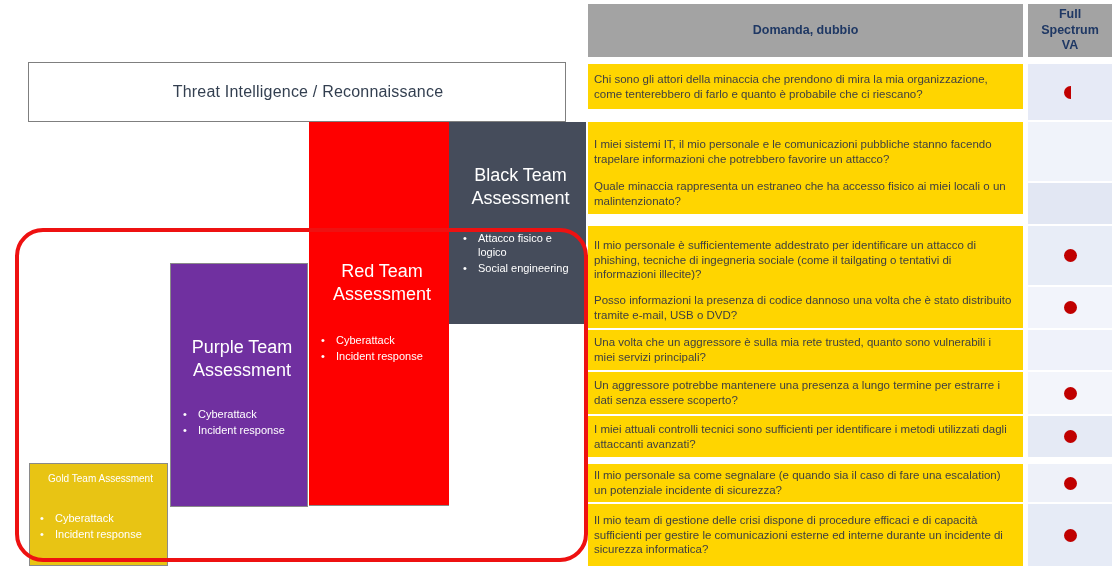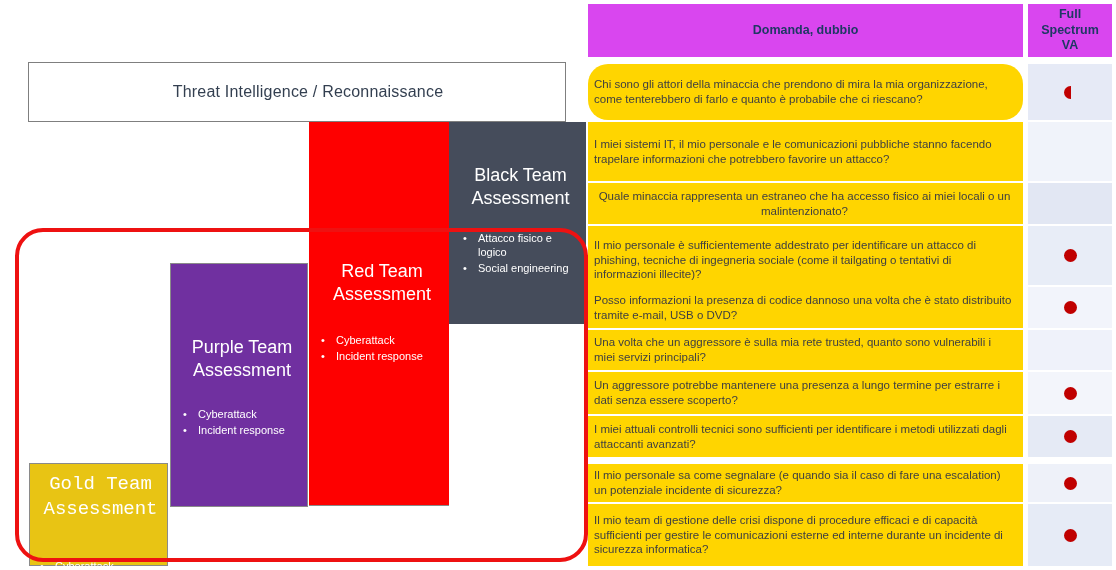--- a/index.html
+++ b/index.html
@@ -20,31 +20,31 @@
   #box-black{left:449px;top:122px;width:137px;height:202px;background:#454c5b;padding:42px 8px 0 14px;z-index:2;}
   #box-black .title{margin-bottom:20px;}
   #box-red{left:309px;top:122px;width:140px;height:384px;background:#fe0000;padding:138px 6px 0 12px;
            border-bottom:1px solid #8a8a8a;z-index:3;}
   #box-red .title{margin-bottom:26px;}
   #box-purple{left:170px;top:263px;width:138px;height:244px;background:#7030a0;
               border:1px solid #8a8a8a;padding:72px 6px 0 12px;z-index:4;}
   #box-purple .title{margin-bottom:24px;}
   #box-gold{left:29px;top:463px;width:139px;height:103px;background:#e8c414;
             border:1px solid #8a8a8a;padding:8px 6px 0 10px;z-index:5;}
-  #box-gold .title{font-size:19px;margin-bottom:38px;font-family:Liberation Mono, monospace;}
+  #box-gold .title{font-size:10px;margin-bottom:26px;}
 
   .fsva-rect{position:absolute;left:15px;top:228px;width:573px;height:334px;border:4px solid #ee1111;
              border-radius:28px;box-sizing:border-box;z-index:8;pointer-events:none;background:transparent;}
   .fsva-label{position:absolute;left:30px;top:238px;font-size:34px;color:#3e4553;z-index:9;letter-spacing:.5px;}
 
   
   .cell{position:absolute;box-sizing:border-box;}
   .q-col{left:588px;width:435px;}
   .va-col{left:1028px;width:84px;}
-  .hdr{background:#d946ef;display:flex;align-items:center;justify-content:center;text-align:center;
+  .hdr{background:#a3a3a3;display:flex;align-items:center;justify-content:center;text-align:center;
        color:#1f3864;font-weight:bold;font-size:12.5px;line-height:1.25;}
   .q-cell{background:#ffd500;display:flex;align-items:center;padding:2px 8px 2px 6px;
           color:#404040;font-size:11.5px;line-height:1.27;}
   .va-cell{display:flex;align-items:center;justify-content:center;}
   .dot-full{width:13px;height:13px;border-radius:50%;background:#c00000;}
   .dot-half{width:13px;height:13px;border-radius:50%;
             background:linear-gradient(to right,#c00000 50%,rgba(0,0,0,0) 50%);}
 </style>
 </head>
 <body>
@@ -114,31 +114,31 @@
   <div class="fsva-rect"></div>
 
   <div class="cell q-col hdr" style="top:4px;height:53px;">
     <span>Domanda, dubbio</span>
   </div>
   <div class="cell va-col hdr" style="top:4px;height:53px;padding:0 8px;">
     <span>Full Spectrum VA</span>
   </div>
 
   <div id="table-rows">
-      <div class="cell q-col q-cell" style="top: 64px; height: 56px; border-radius: 20px;">
+      <div class="cell q-col q-cell" style="top: 64px; height: 45px;">
         <span>Chi sono gli attori della minaccia che prendono di mira la mia organizzazione,  come tenterebbero di farlo e quanto è probabile che ci riescano?</span>
       </div>
       <div class="cell va-col va-cell" style="top: 64px; height: 56px; background: rgb(230, 234, 246);">
         <div class="dot-half"></div>
       </div>
       <div class="cell q-col q-cell" style="top: 122px; height: 59px;">
         <span>I miei sistemi IT, il mio personale e le comunicazioni pubbliche stanno facendo trapelare informazioni che potrebbero favorire un attacco?</span>
       </div>
       <div class="cell va-col va-cell" style="top: 122px; height: 59px; background: rgb(240, 243, 250);"></div>
-      <div class="cell q-col q-cell" style="top: 183px; height: 41px; text-align: center;">
+      <div class="cell q-col q-cell" style="top: 173px; height: 41px;">
         <span>Quale minaccia rappresenta un estraneo che ha accesso fisico ai miei locali o un malintenzionato?</span>
       </div>
       <div class="cell va-col va-cell" style="top: 183px; height: 41px; background: rgb(226, 231, 243);"></div>
       <div class="cell q-col q-cell" style="top: 226px; height: 68px;">
         <span>Il mio personale è sufficientemente  addestrato per identificare un attacco di phishing, tecniche di ingegneria sociale (come il tailgating o tentativi  di informazioni illecite)?</span>
       </div>
       <div class="cell va-col va-cell" style="top: 226px; height: 59px; background: rgb(232, 237, 247);">
         <div class="dot-full"></div>
       </div>
       <div class="cell q-col q-cell" style="top: 287px; height: 41px;">

